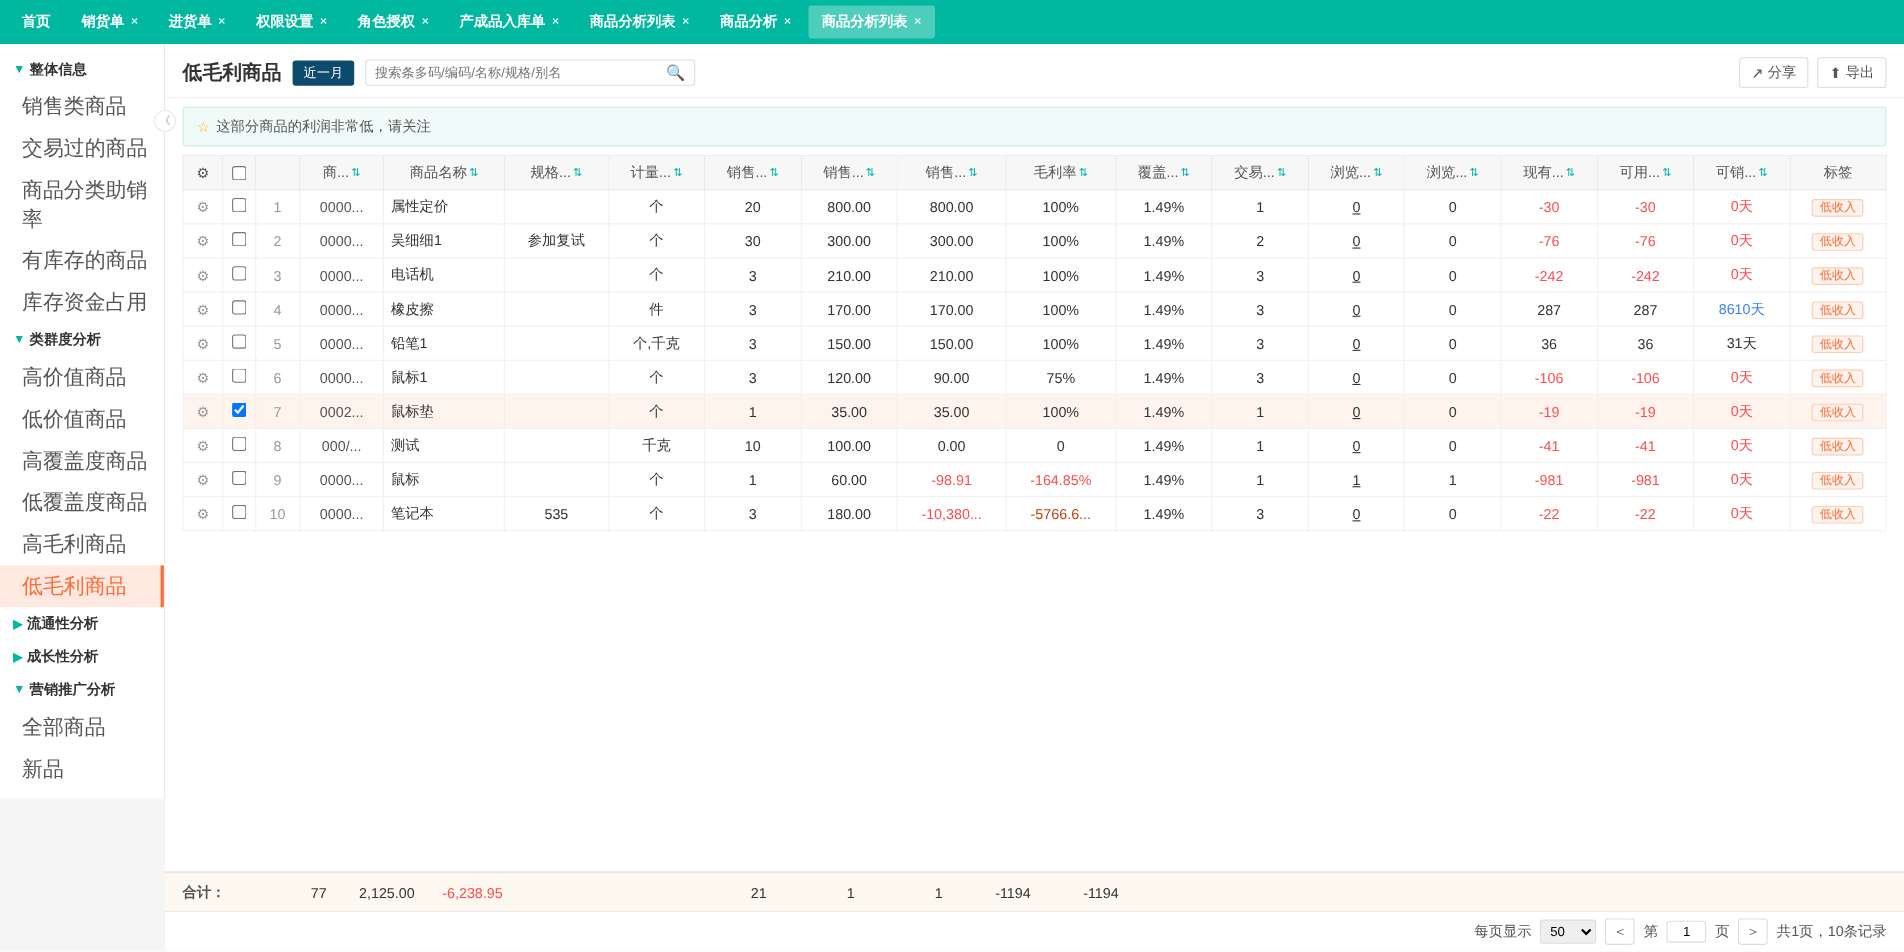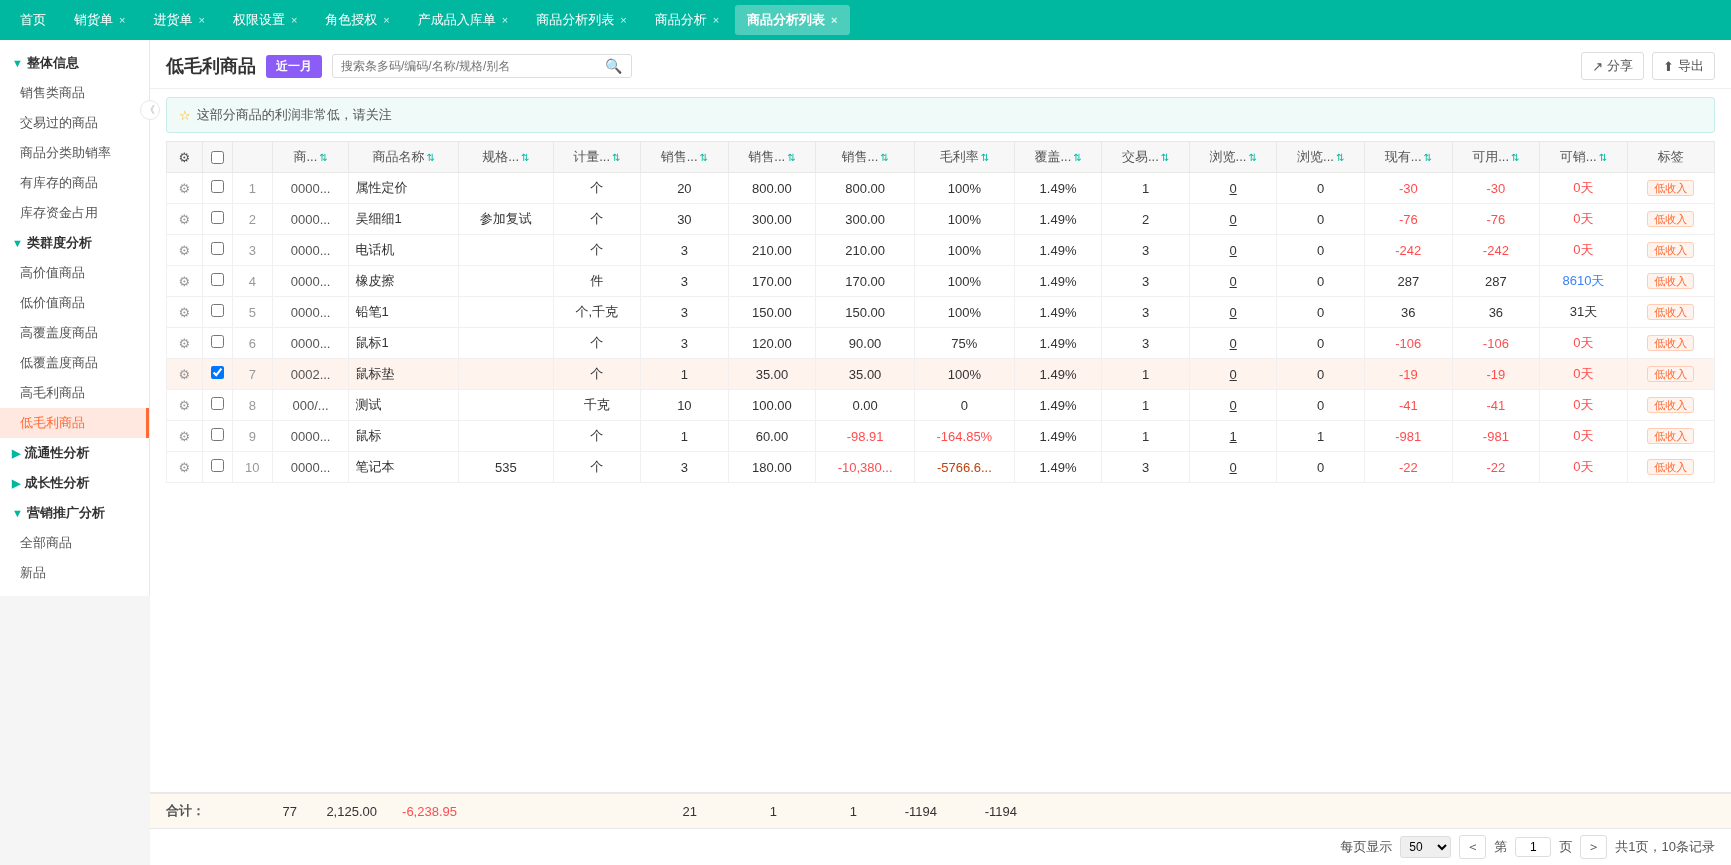--- a/index.html
+++ b/index.html
@@ -17,20 +17,21 @@
     .nav-item {
       color: #fff;
       padding: 6px 12px;
       cursor: pointer;
       border-radius: 3px;
       white-space: nowrap;
       display: flex;
       align-items: center;
       gap: 4px;
       font-size: 13px;
+      font-weight: bold;
     }
     .nav-item.active { background: rgba(255,255,255,0.3); font-weight: bold; }
     .nav-close { font-size: 11px; opacity: 0.8; cursor: pointer; margin-left: 2px; }
 
     
     .main-layout {
       display: flex;
       height: calc(100vh - 40px);
     }
 
@@ -50,21 +51,21 @@
       color: #333;
       font-weight: bold;
       cursor: pointer;
       font-size: 13px;
     }
     .sidebar-group-header .arrow { margin-right: 4px; color: #00b8a0; font-size: 11px; }
     .sidebar-item {
       padding: 6px 12px 6px 20px;
       color: #555;
       cursor: pointer;
-      font-size: 13px;
+      font-size: 19px;
     }
     .sidebar-item.active { background: #ffe8e0; color: #ff6b35; border-right: 3px solid #ff6b35; }
     .sidebar-collapse-btn {
       position: absolute;
       left: 140px;
       top: 60px;
       background: #fff;
       border: 1px solid #e8e8e8;
       border-radius: 50%;
       width: 20px;
@@ -94,28 +95,27 @@
       padding: 12px 16px 8px;
       gap: 10px;
       border-bottom: 1px solid #f0f0f0;
     }
     .page-title {
       font-size: 18px;
       font-weight: bold;
       color: #333;
     }
     .filter-btn {
-      background: #8b5cf6;
+      background: #0c4a6e;
       color: #fff;
       border: none;
       border-radius: 3px;
       padding: 3px 10px;
       cursor: pointer;
       font-size: 12px;
-      font-weight: bold;
     }
     .search-box {
       display: flex;
       align-items: center;
       border: 1px solid #ddd;
       border-radius: 3px;
       padding: 3px 8px;
       flex: 1;
       max-width: 300px;
       background: #fff;

